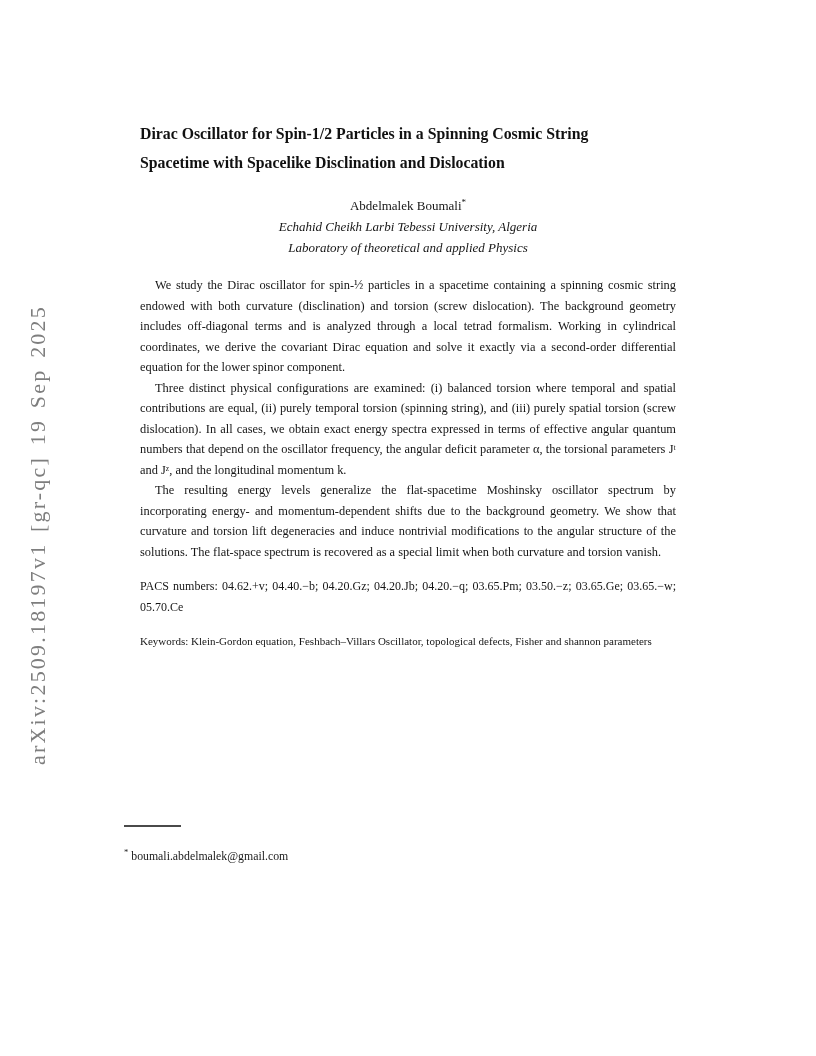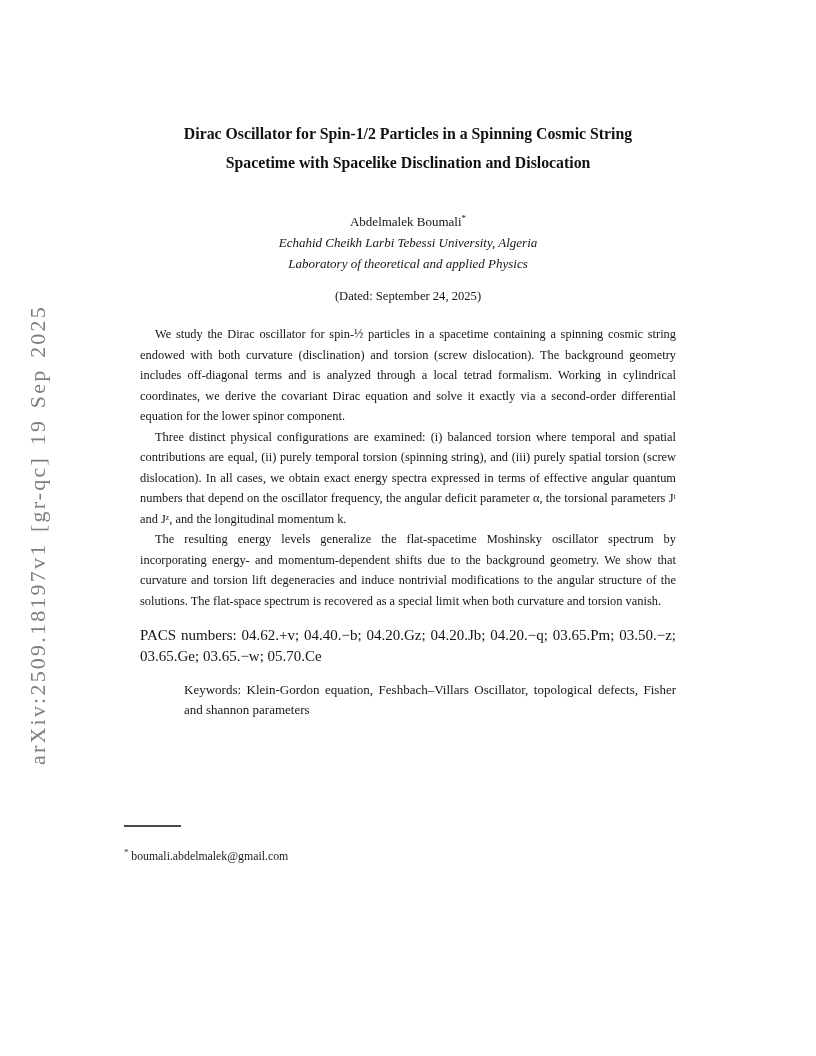--- a/index.html
+++ b/index.html
@@ -36,29 +36,29 @@
   }
   .content {
     position: absolute;
     left: 140px;
     top: 0;
     width: 536px;
   }
   .title {
     margin: 0;
     padding-top: 119px;
-    text-align: center;
+    text-align: left;
     font-weight: bold;
     font-size: 15.8px;
     line-height: 29px;
     color: #111;
   }
   .title .title-line { display: block; }
   .author-block {
-    margin-top: 34px;
+    margin-top: 18px;
     text-align: center;
     font-size: 13px;
     line-height: 21px;
   }
   .author-line sup {
     font-size: 9px;
     vertical-align: super;
     line-height: 0;
   }
   .affiliation-line { font-style: italic; }
@@ -73,30 +73,29 @@
     font-size: 12.4px;
     line-height: 20.5px;
     text-align: justify;
   }
   .abstract p {
     margin: 0;
     text-indent: 15px;
   }
   .pacs-line {
     margin-top: 14px;
-    font-size: 15px;
+    font-size: 12px;
     line-height: 21px;
     text-align: justify;
   }
   .keywords-line {
     margin-top: 13px;
-    font-size: 13px;
+    font-size: 11px;
     line-height: 20px;
     text-align: justify;
-    margin-left: 44px;
   }
   .footnote {
     position: absolute;
     left: 124px;
     top: 825px;
     width: 560px;
   }
   .footnote-rule {
     width: 57px;
     height: 2px;
@@ -132,21 +131,20 @@
     </h1>
 
     <div class="author-block">
       <div class="author-line">
         <span>Abdelmalek Boumali</span><sup>*</sup>
       </div>
       <div class="affiliation-line">Echahid Cheikh Larbi Tebessi University, Algeria</div>
       <div class="affiliation-line">Laboratory of theoretical and applied Physics</div>
     </div>
 
-    <div class="date-line">(Dated: September 24, 2025)</div>
 
     <section class="abstract">
       <p>We study the Dirac oscillator for spin-½ particles in a spacetime containing a spinning cosmic string endowed with both curvature (disclination) and torsion (screw dislocation). The background geometry includes off-diagonal terms and is analyzed through a local tetrad formalism. Working in cylindrical coordinates, we derive the covariant Dirac equation and solve it exactly via a second-order differential equation for the lower spinor component.</p>
       <p>Three distinct physical configurations are examined: (i) balanced torsion where temporal and spatial contributions are equal, (ii) purely temporal torsion (spinning string), and (iii) purely spatial torsion (screw dislocation). In all cases, we obtain exact energy spectra expressed in terms of effective angular quantum numbers that depend on the oscillator frequency, the angular deficit parameter α, the torsional parameters Jᵗ and Jᶻ, and the longitudinal momentum k.</p>
       <p>The resulting energy levels generalize the flat-spacetime Moshinsky oscillator spectrum by incorporating energy- and momentum-dependent shifts due to the background geometry. We show that curvature and torsion lift degeneracies and induce nontrivial modifications to the angular structure of the solutions. The flat-space spectrum is recovered as a special limit when both curvature and torsion vanish.</p>
     </section>
 
     <div class="pacs-line">PACS numbers: 04.62.+v; 04.40.−b; 04.20.Gz; 04.20.Jb; 04.20.−q; 03.65.Pm; 03.50.−z; 03.65.Ge; 03.65.−w; 05.70.Ce</div>
 
     <div class="keywords-line">Keywords: Klein-Gordon equation, Feshbach–Villars Oscillator, topological defects, Fisher and shannon parameters</div>

